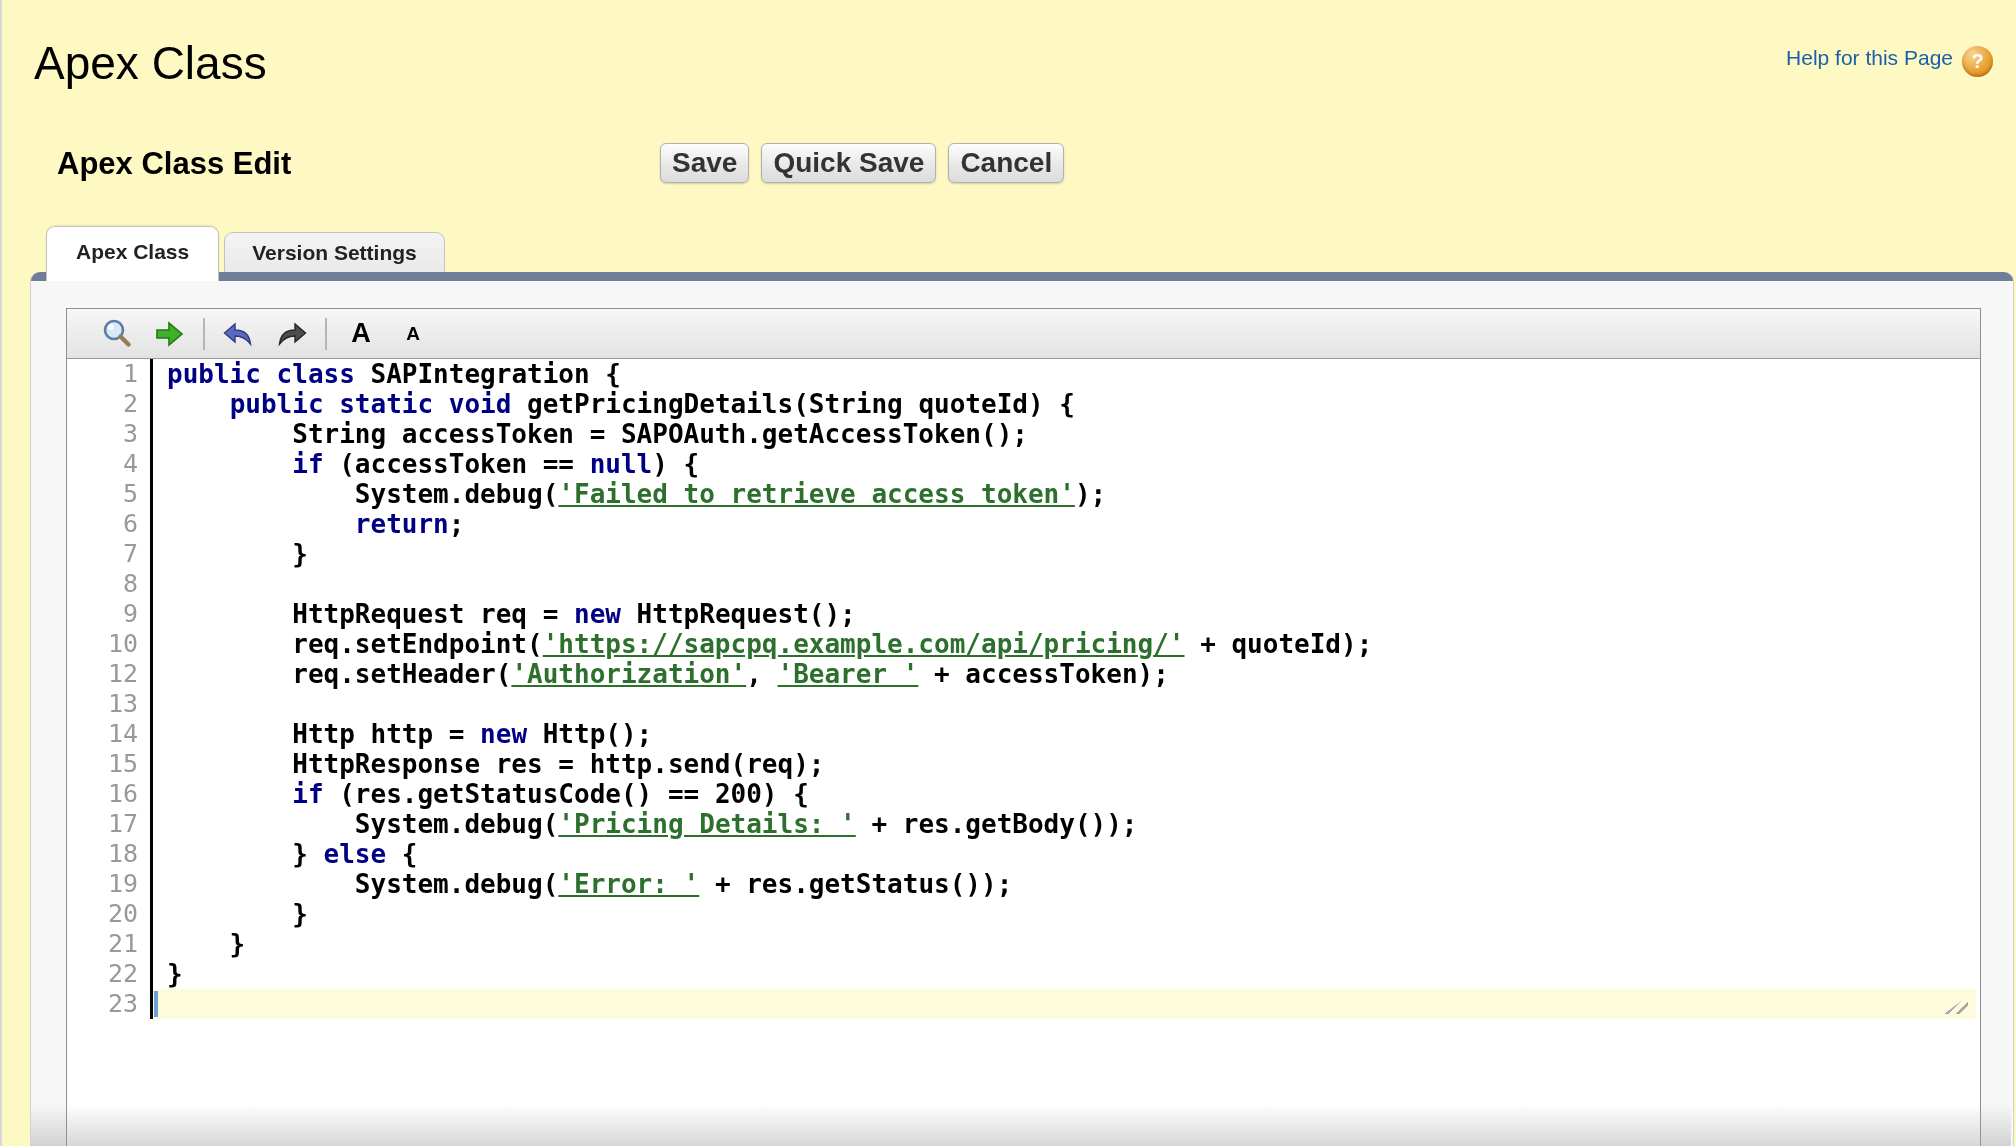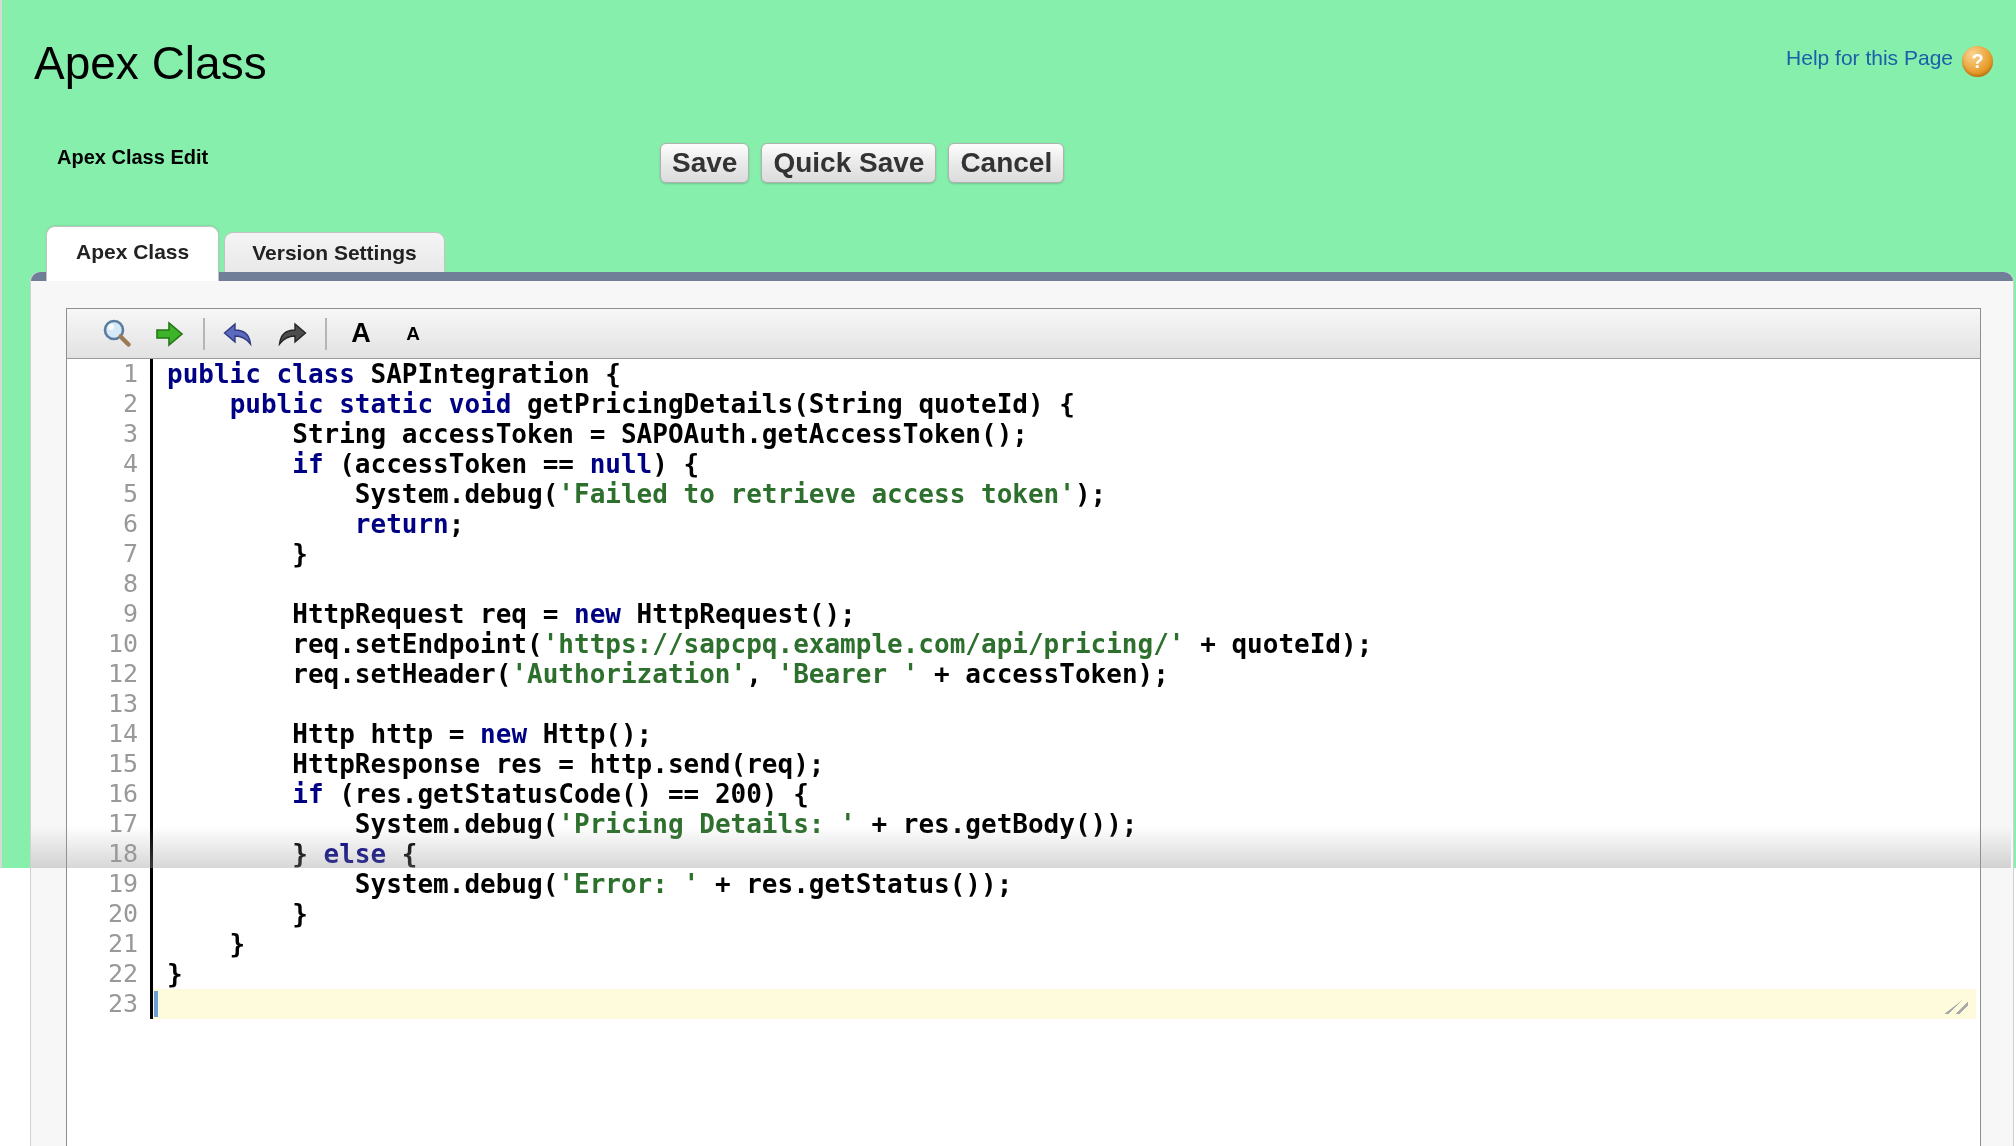--- a/index.html
+++ b/index.html
@@ -1,32 +1,32 @@
 <!DOCTYPE html>
 <html><head>
 <meta charset="utf-8">
 <style>
   * { margin:0; padding:0; box-sizing:border-box; }
   html,body { width:2016px; height:1146px; overflow:hidden; background:#fff;
               font-family:"Liberation Sans", sans-serif; }
-  .page { position:relative; width:2016px; height:868px; background:#86efac;
+  .page { position:relative; width:2016px; height:1146px; background:#fef9c3;
           border-left:2px solid #d8d8d8; }
 
   
   .page-title { position:absolute; left:32px; top:36px; font-size:46px; font-weight:400;
                 color:#000; letter-spacing:0; }
   .help-area { position:absolute; right:23px; top:46px; display:flex; align-items:flex-start; gap:9px; }
   .help-link { color:#1b5faa; font-size:21px; text-decoration:none; cursor:pointer; }
   .help-icon { width:31px; height:31px; border-radius:50%; display:flex; align-items:center;
                justify-content:center; color:#fff; font-weight:bold; font-size:20px;
                background:radial-gradient(circle at 35% 28%, #f9d492, #e89b28 62%, #c17712);
                box-shadow:inset 0 -2px 3px rgba(120,60,0,.35); cursor:pointer; }
 
   
-  .section-title { position:absolute; left:55px; top:146px; font-size:20px; font-weight:bold; color:#000; }
+  .section-title { position:absolute; left:55px; top:146px; font-size:31px; font-weight:bold; color:#000; }
   .btn-row { position:absolute; left:658px; top:143px; display:flex; gap:12px; }
   .btn { height:40px; padding:0 11px; font-size:28px; font-weight:bold; color:#333;
          font-family:"Liberation Sans", sans-serif;
          background:linear-gradient(#fdfdfd, #e8e8e8 55%, #dcdcdc);
          border:1px solid #b0b0b0; border-radius:6px; cursor:pointer;
          box-shadow:0 1px 2px rgba(0,0,0,.18); }
 
   
   .tabs { position:absolute; left:44px; top:226px; display:flex; gap:5px; align-items:flex-end;
           z-index:3; }
@@ -57,21 +57,21 @@
 
   
   .code-area { position:relative; font-family:"DejaVu Sans Mono", monospace; font-weight:bold;
                font-size:26px; line-height:30px; cursor:text; }
   .cl { display:flex; height:30px; }
   .ln { flex:0 0 86px; text-align:right; padding-right:12px; border-right:3px solid #000;
         color:#999; font-weight:normal; font-size:25px; }
   .cc { flex:1; white-space:pre; padding-left:14px; color:#000; position:relative; }
   .cl.active .cc { background:#fdfbdc; margin-right:4px; }
   .t-k { color:#000084; }
-  .t-s { color:#2d702d; }
+  .t-s { color:#2d702d;text-decoration:underline; }
   .t-p { color:#000; }
   .cursor { position:absolute; left:1px; top:2px; width:4px; height:26px; background:#6a9fd8; }
   .resize-handle { position:absolute; right:8px; bottom:5px; width:24px; height:18px;
                    background:repeating-linear-gradient(135deg, transparent 0 5px, #a9a9a9 5px 8px);
                    clip-path:polygon(100% 0, 100% 100%, 0 100%); cursor:nwse-resize; }
 
   .bottom-fade { position:absolute; left:29px; right:5px; bottom:0; height:42px; z-index:4;
                  background:linear-gradient(rgba(255,255,255,0), rgba(150,150,150,.38));
                  pointer-events:none; }
 </style>

